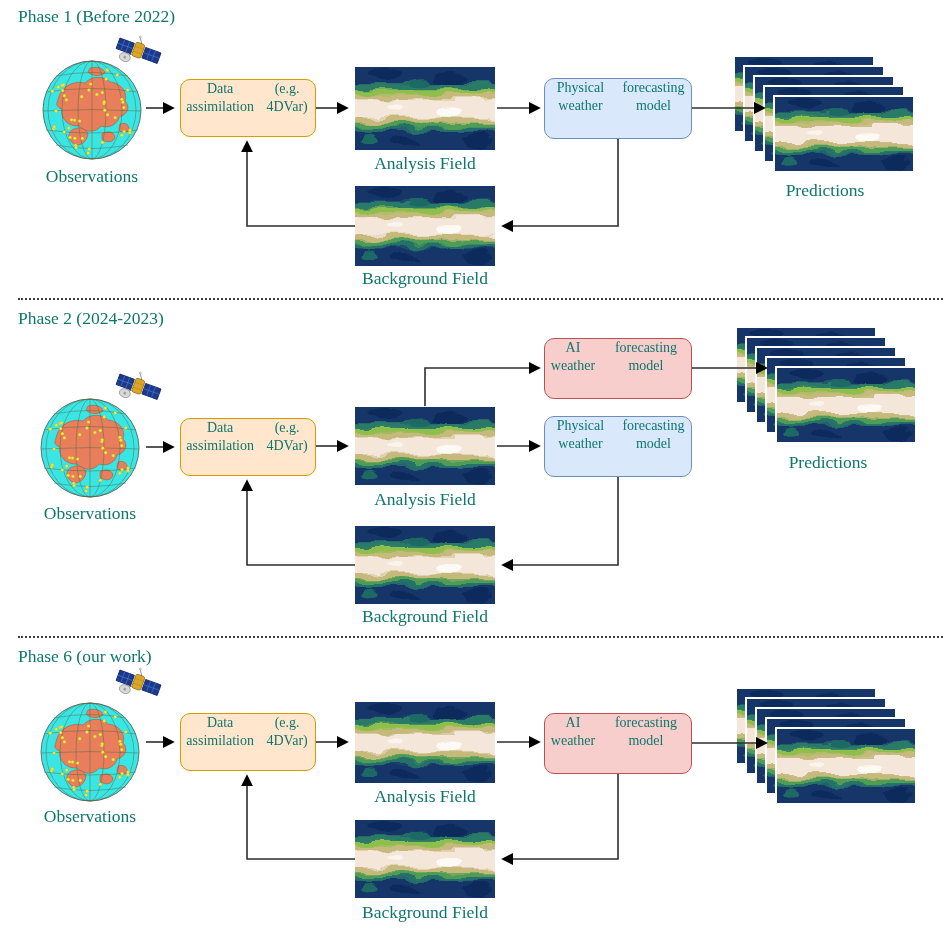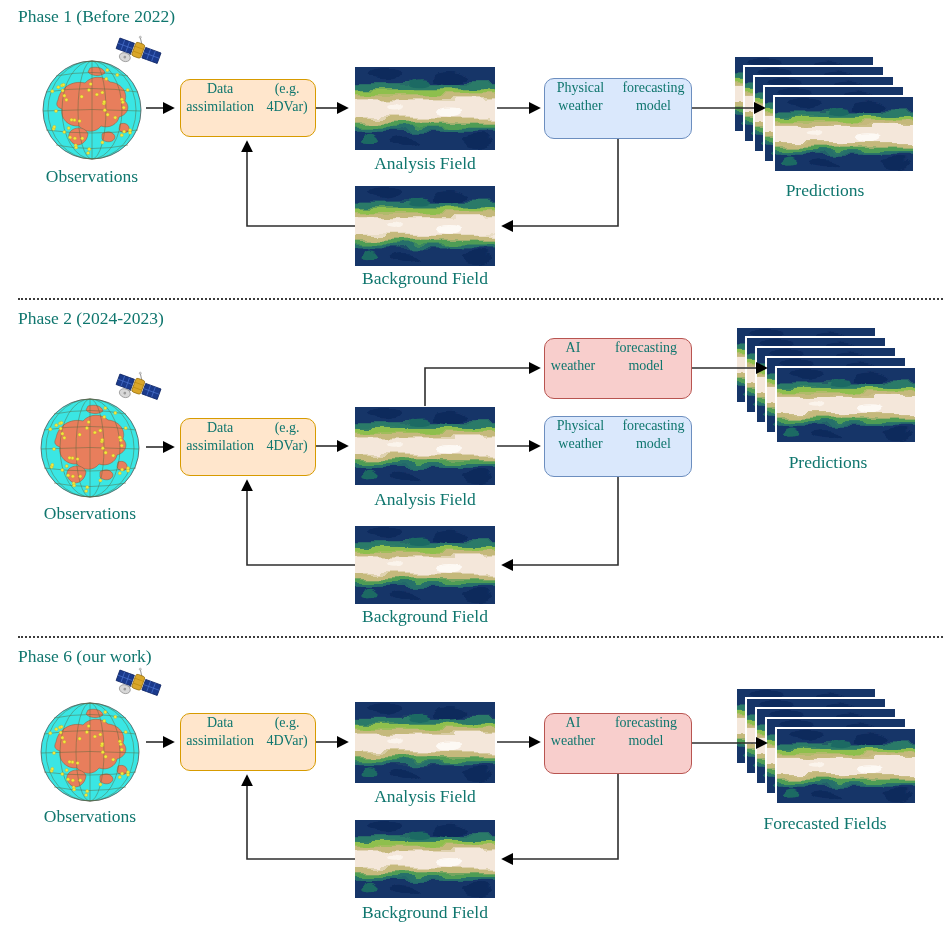--- a/index.html
+++ b/index.html
@@ -395,21 +395,20 @@
           <svg viewBox="0 0 140 82" preserveAspectRatio="none">
             <use href="#wmap"></use>
           </svg>
         </div>
       <div class="stack-layer" style="left:40px;top:40px">
           <svg viewBox="0 0 140 82" preserveAspectRatio="none">
             <use href="#wmap"></use>
           </svg>
         </div>
     </div>
-    <div class="lbl" style="left:735px;top:175px;width:180px">Forecasted Fields</div>
 
     <div class="map" style="left:355px;top:182px;width:140px;height:78px">
       <svg viewBox="0 0 140 82" preserveAspectRatio="none">
           <use href="#wmap"></use>
         </svg>
     </div>
     <div class="lbl" style="left:345px;top:264px;width:160px">Background Field</div>
 
     <svg class="connectors" width="947" height="294" viewBox="0 0 947 294">
       <path d="M146,104 H173" marker-end="url(#arr)"></path>

